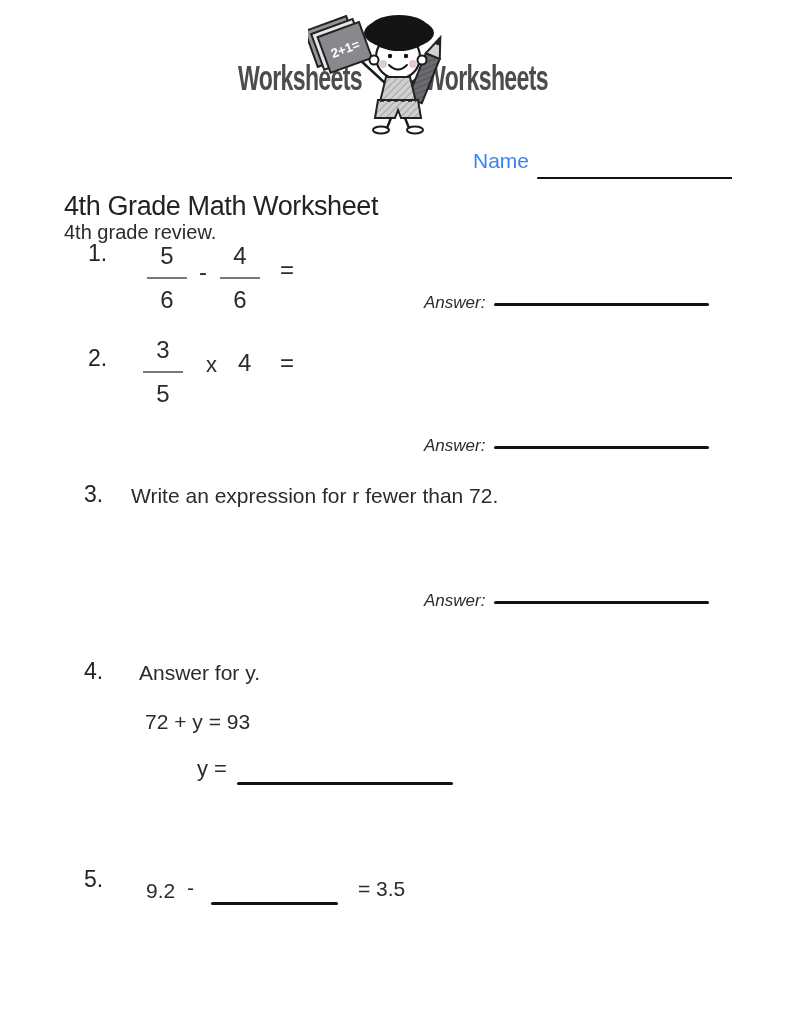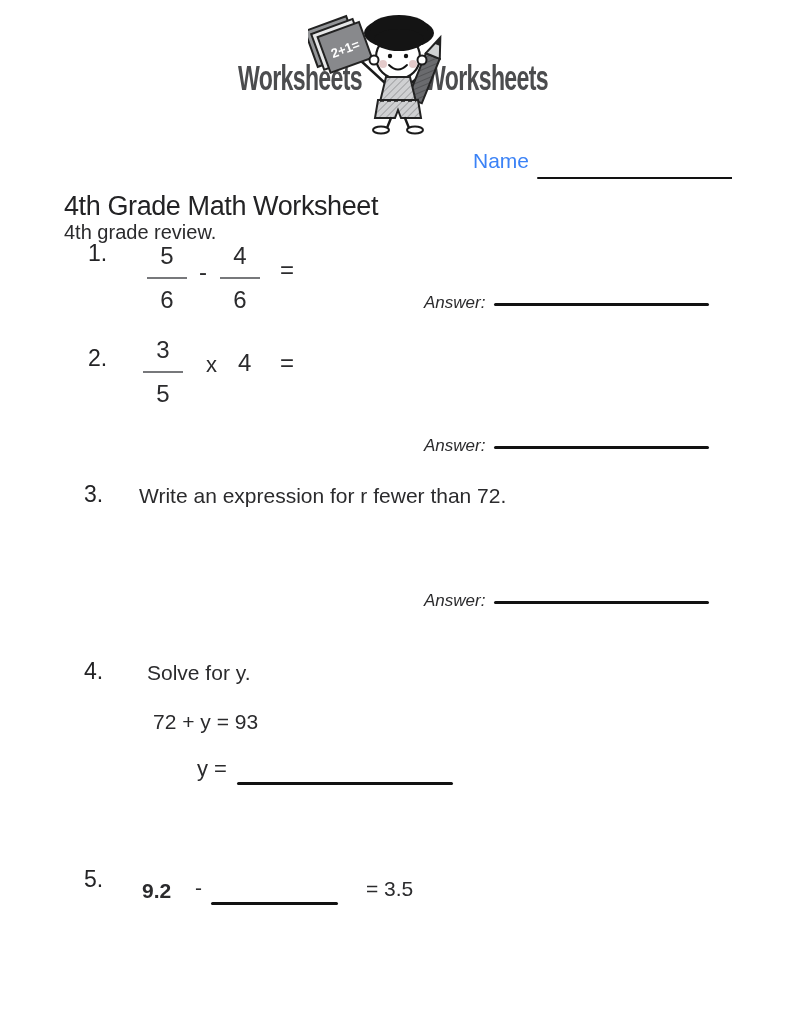--- a/index.html
+++ b/index.html
@@ -17,21 +17,21 @@
 
   
   .title { font-size:27px; letter-spacing:-0.4px; color:#232325;margin-top:40px; }
   .name-label { font-size:21px; color:#3b82f6; }
   .subtitle { font-size:20px; }
 
   .hline { background:#121212; border-radius:1.5px; }
 
   
   .qnum { font-size:23px; color:#232325; }
-  .qtext { font-size:21px;margin-left:8px; }
+  .qtext { font-size:21px; }
 
   .frac { position:absolute; width:46px; text-align:center; font-size:24px; }
   .frac .num { display:block; line-height:26px; padding-bottom:8px; }
   .frac .bar { display:block; height:2px; width:40px; margin:0 auto; background:#77787b; }
   .frac .den { display:block; line-height:26px; padding-top:8px; }
   .op { font-size:24px; }
 
   .answer-row { position:absolute; display:flex; align-items:center; gap:9px;font-style:italic; }
   .answer-row .label { font-size:17px; }
   .answer-row .line { width:215px; height:3px; background:#121212; border-radius:2px; margin-top:3px; }
@@ -136,25 +136,25 @@
   </div>
 
   <div class="abs qnum" style="left:84px; top:481px;">3.</div>
   <div class="abs qtext" style="left:131px; top:484px;">Write an expression for r fewer than 72.</div>
   <div class="answer-row" style="left:424px; top:591px;">
     <span class="label">Answer:</span>
     <span class="line"></span>
   </div>
 
   <div class="abs qnum" style="left:84px; top:658px;">4.</div>
-  <div class="abs qtext" style="left:139px; top:661px;">Solve for y.</div>
+  <div class="abs qtext" style="left:139px; top:661px;">Answer for y.</div>
   <div class="abs qtext" style="left:145px; top:710px;">72 + y = 93</div>
   <div class="abs" style="left:197px; top:756px; font-size:22px;">y =</div>
   <div class="abs hline" style="left:237px; top:782px; width:216px; height:3px;"></div>
 
   <div class="abs qnum" style="left:84px; top:866px;">5.</div>
-  <div class="abs qtext" style="left:134px; top:879px;font-weight:bold;">9.2</div>
+  <div class="abs qtext" style="left:146px; top:879px;">9.2</div>
   <div class="abs qtext" style="left:187px; top:876px;">-</div>
   <div class="abs hline" style="left:211px; top:902px; width:127px; height:3px;"></div>
   <div class="abs qtext" style="left:358px; top:877px;">= 3.5</div>
 
 
 </div>
 
 </body></html>

